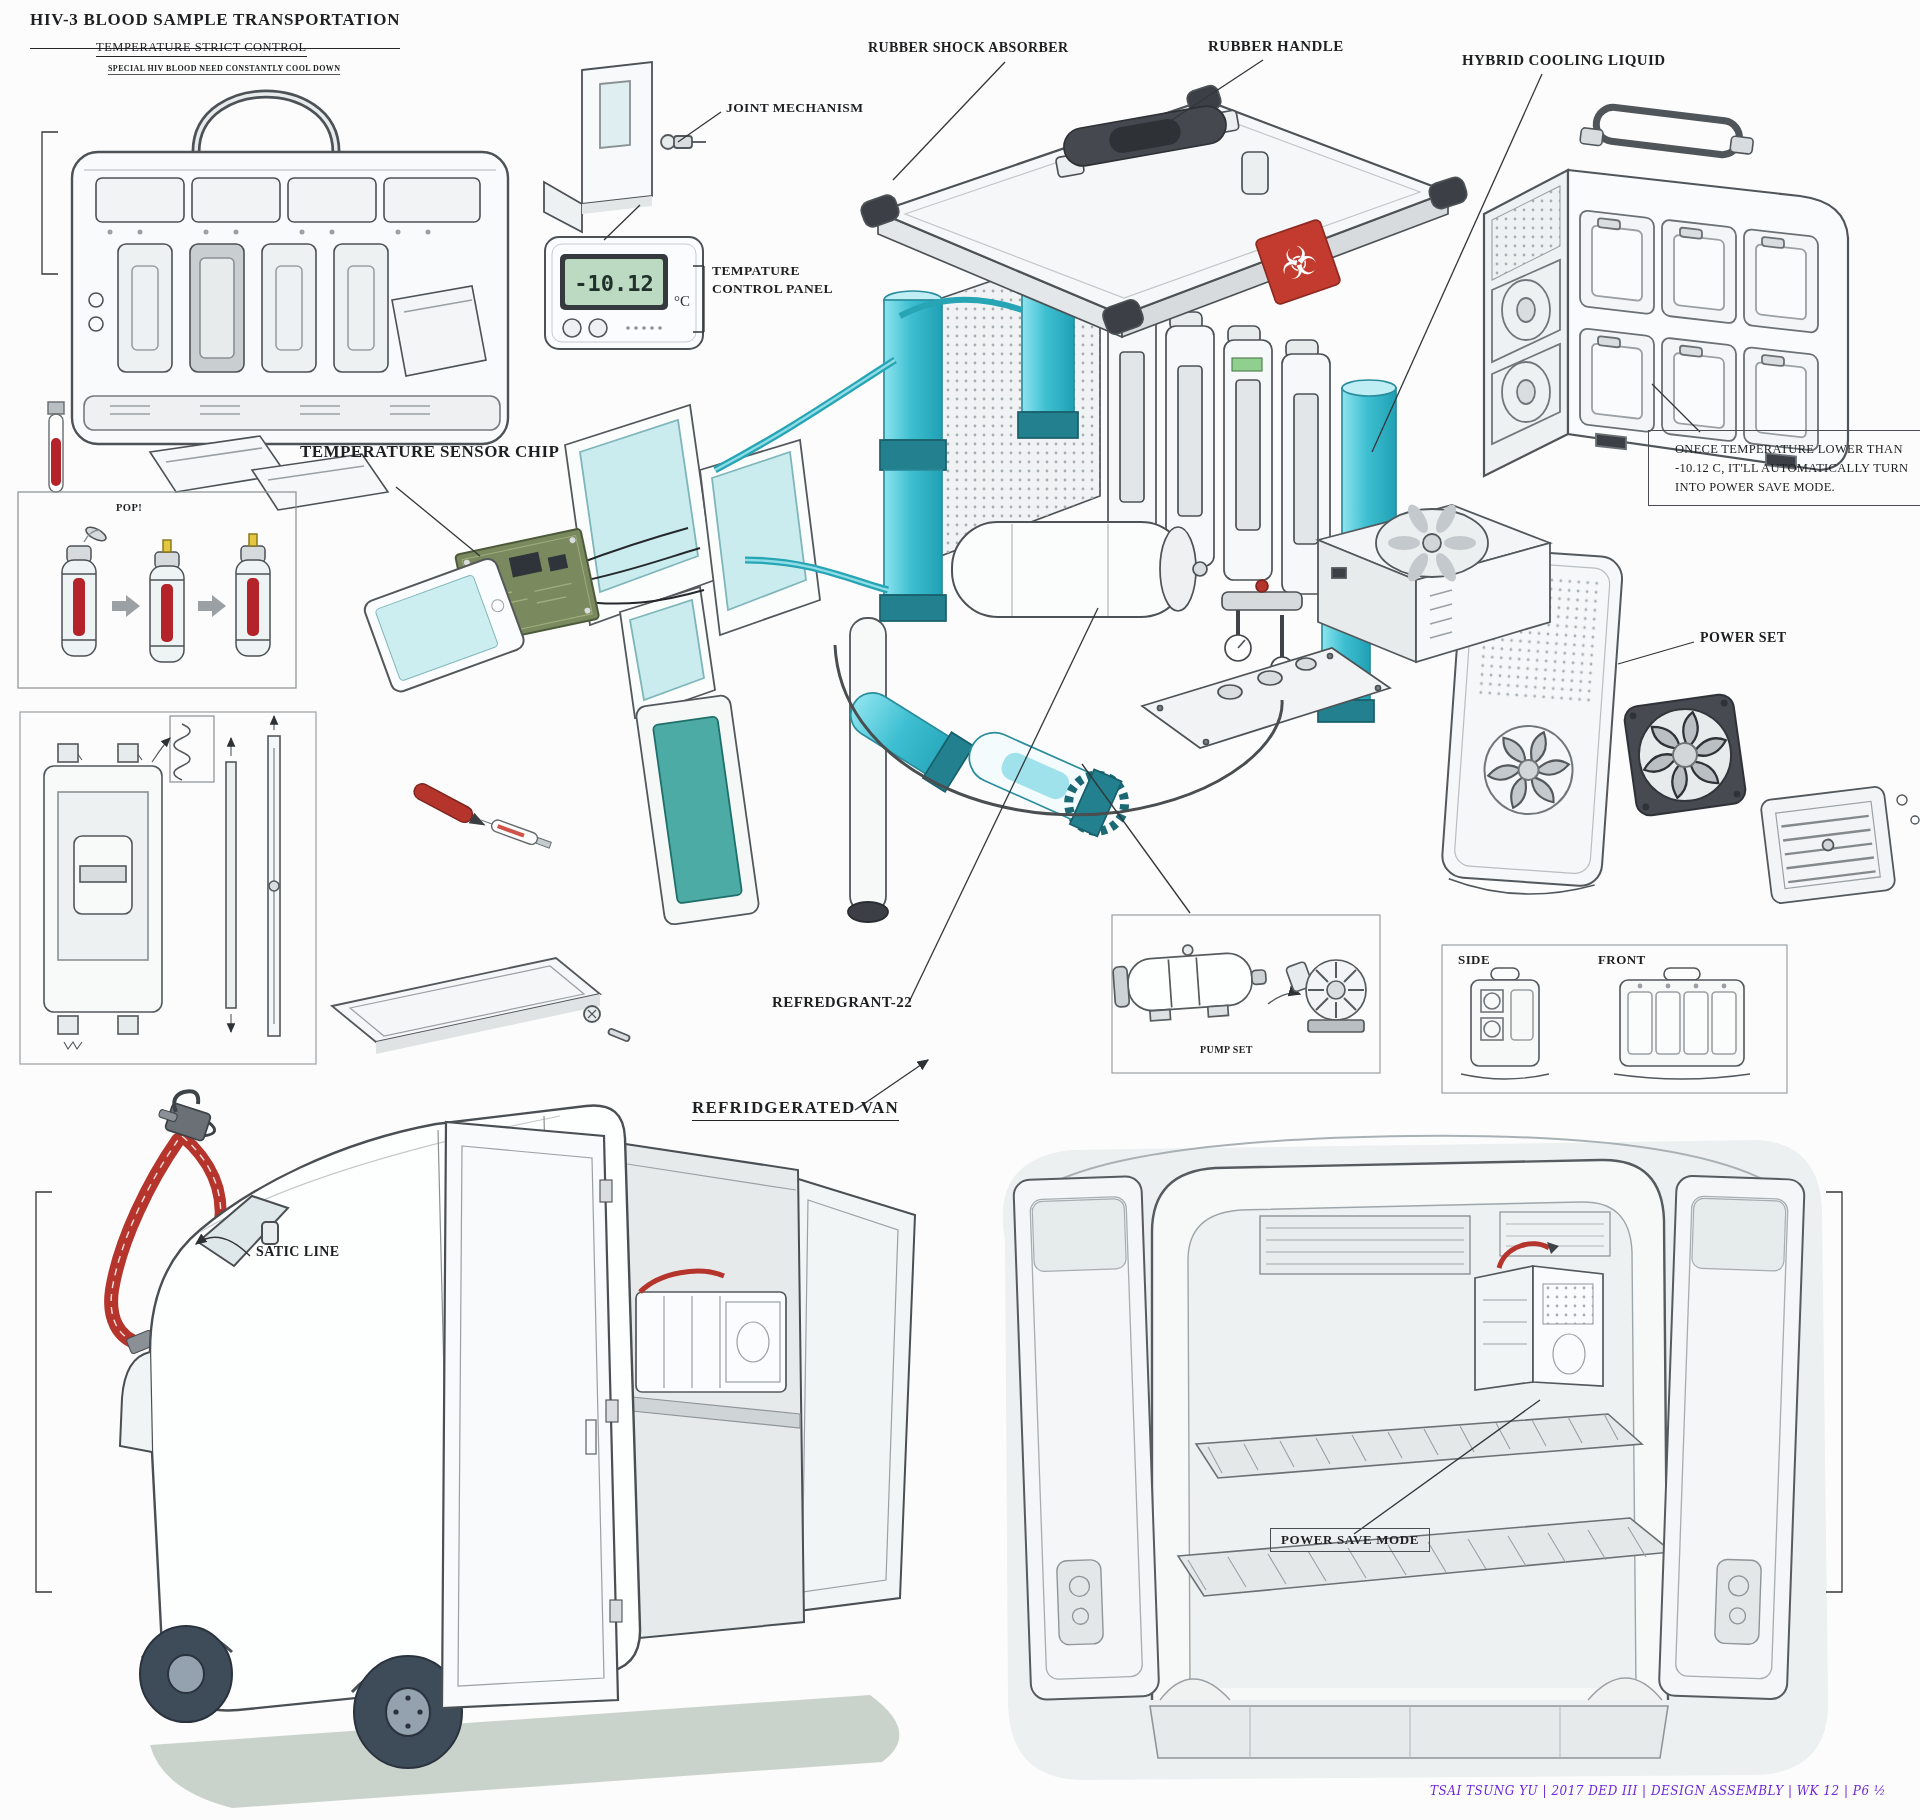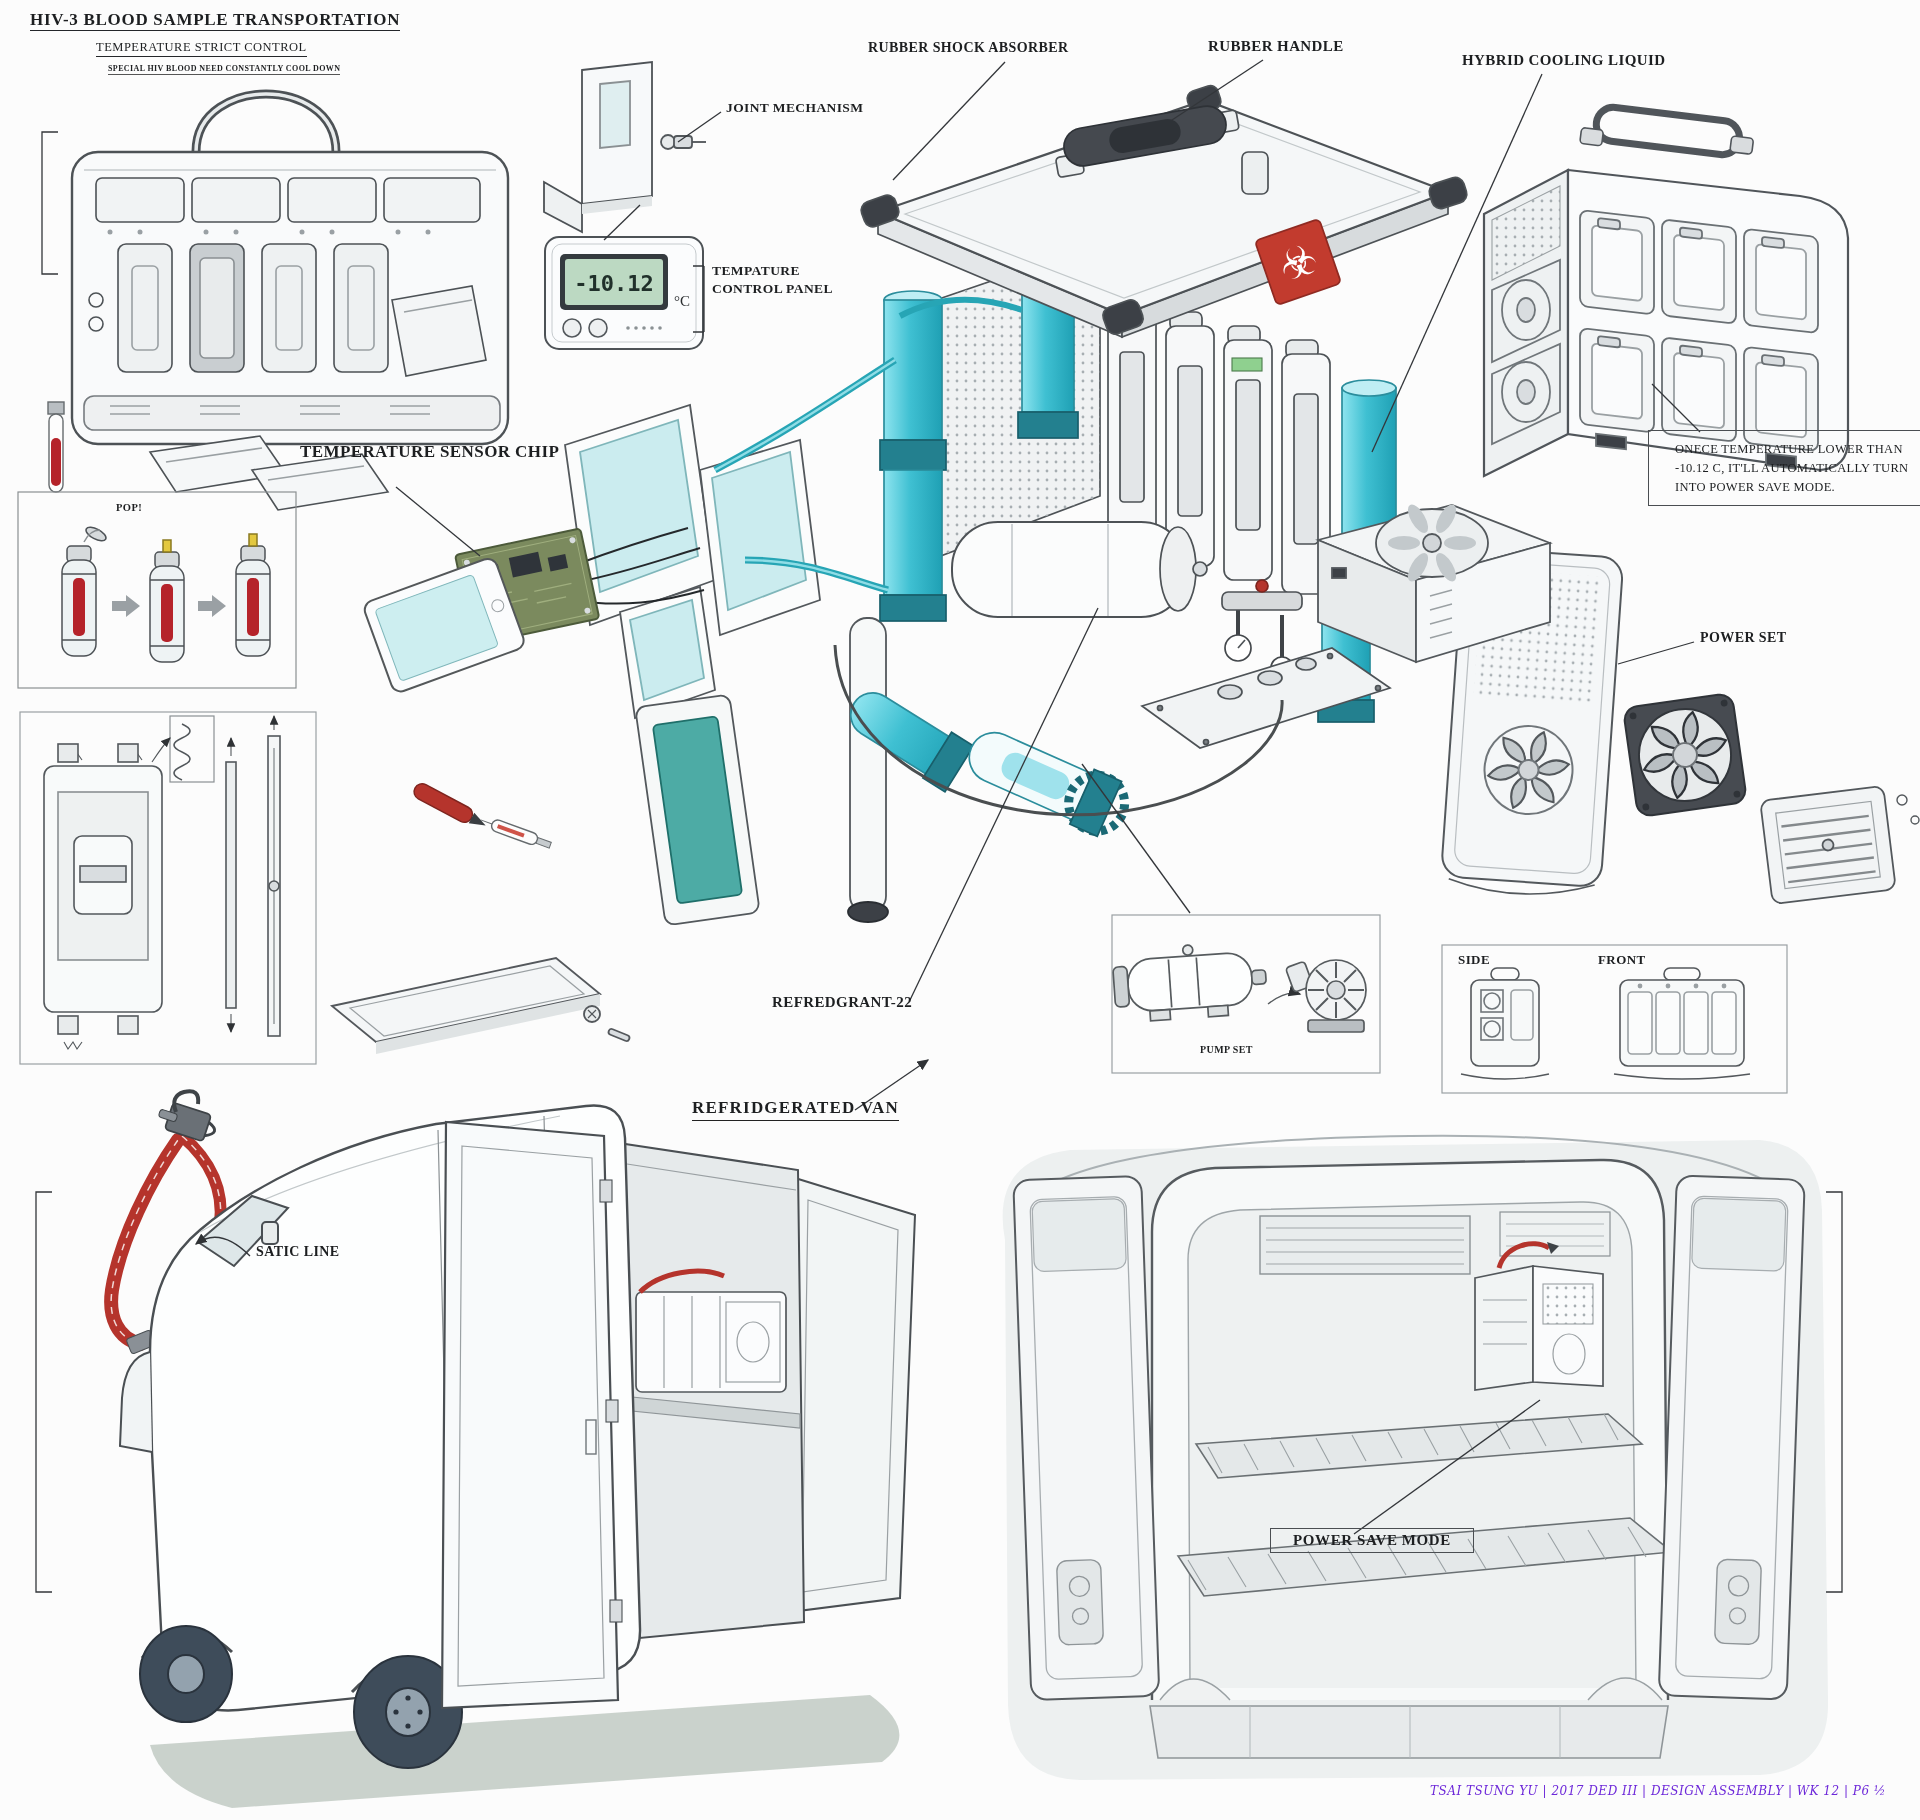--- a/index.html
+++ b/index.html
@@ -1,27 +1,27 @@
 <!DOCTYPE html>
 <html><head>
 <meta charset="utf-8">
 <style>
   html,body{margin:0;padding:0;background:#fcfcfc;}
   .canvas{position:relative;width:1920px;height:1820px;background:#fcfcfc;overflow:hidden;
           font-family:"Liberation Serif",serif;color:#1d1f21;}
   svg.art{position:absolute;left:0;top:0;}
   .lbl{position:absolute;white-space:nowrap;letter-spacing:.4px;color:#1d1f21;}
   .b{font-weight:bold;}
-  .t-main{font-size:17px;font-weight:bold;letter-spacing:.7px;border-bottom:1.6px solid #24262a;padding-bottom:0;}
+  .t-main{font-size:17px;font-weight:bold;letter-spacing:.7px;border-bottom:1.6px solid #24262a;padding-bottom:18px;}
   .t-sub{font-size:12.5px;font-weight:normal;letter-spacing:.5px;border-bottom:1.2px solid #24262a;padding-bottom:1px;}
   .t-note{font-size:8px;font-weight:bold;letter-spacing:.4px;border-bottom:.8px solid #555;padding-bottom:1px;text-align:center;}
   .wrap{white-space:normal;}
   .notebox{position:absolute;left:1648px;top:430px;width:250px;border:1.3px solid #4a4e52;
            padding:9px 26px;font-size:12.5px;line-height:1.5;letter-spacing:.3px;white-space:normal;}
-  .psm{border:1.2px solid #4a4e52;padding:3px 22px;font-size:15px;letter-spacing:.6px;text-align:center;}
+  .psm{border:1.2px solid #4a4e52;padding:3px 10px;font-size:13px;letter-spacing:.6px;text-align:center;}
   .van-title{font-size:17px;font-weight:bold;letter-spacing:1.2px;border-bottom:1.6px solid #222;padding-bottom:2px;}
   .sig{font-family:"DejaVu Serif",serif;font-style:italic;font-size:12px;color:#6d28d9;letter-spacing:.5px;}
 </style>
 </head>
 <body>
 
 <div class="canvas">
 
 <svg class="art" width="1920" height="1820" viewBox="0 0 1920 1820">
 <defs>

